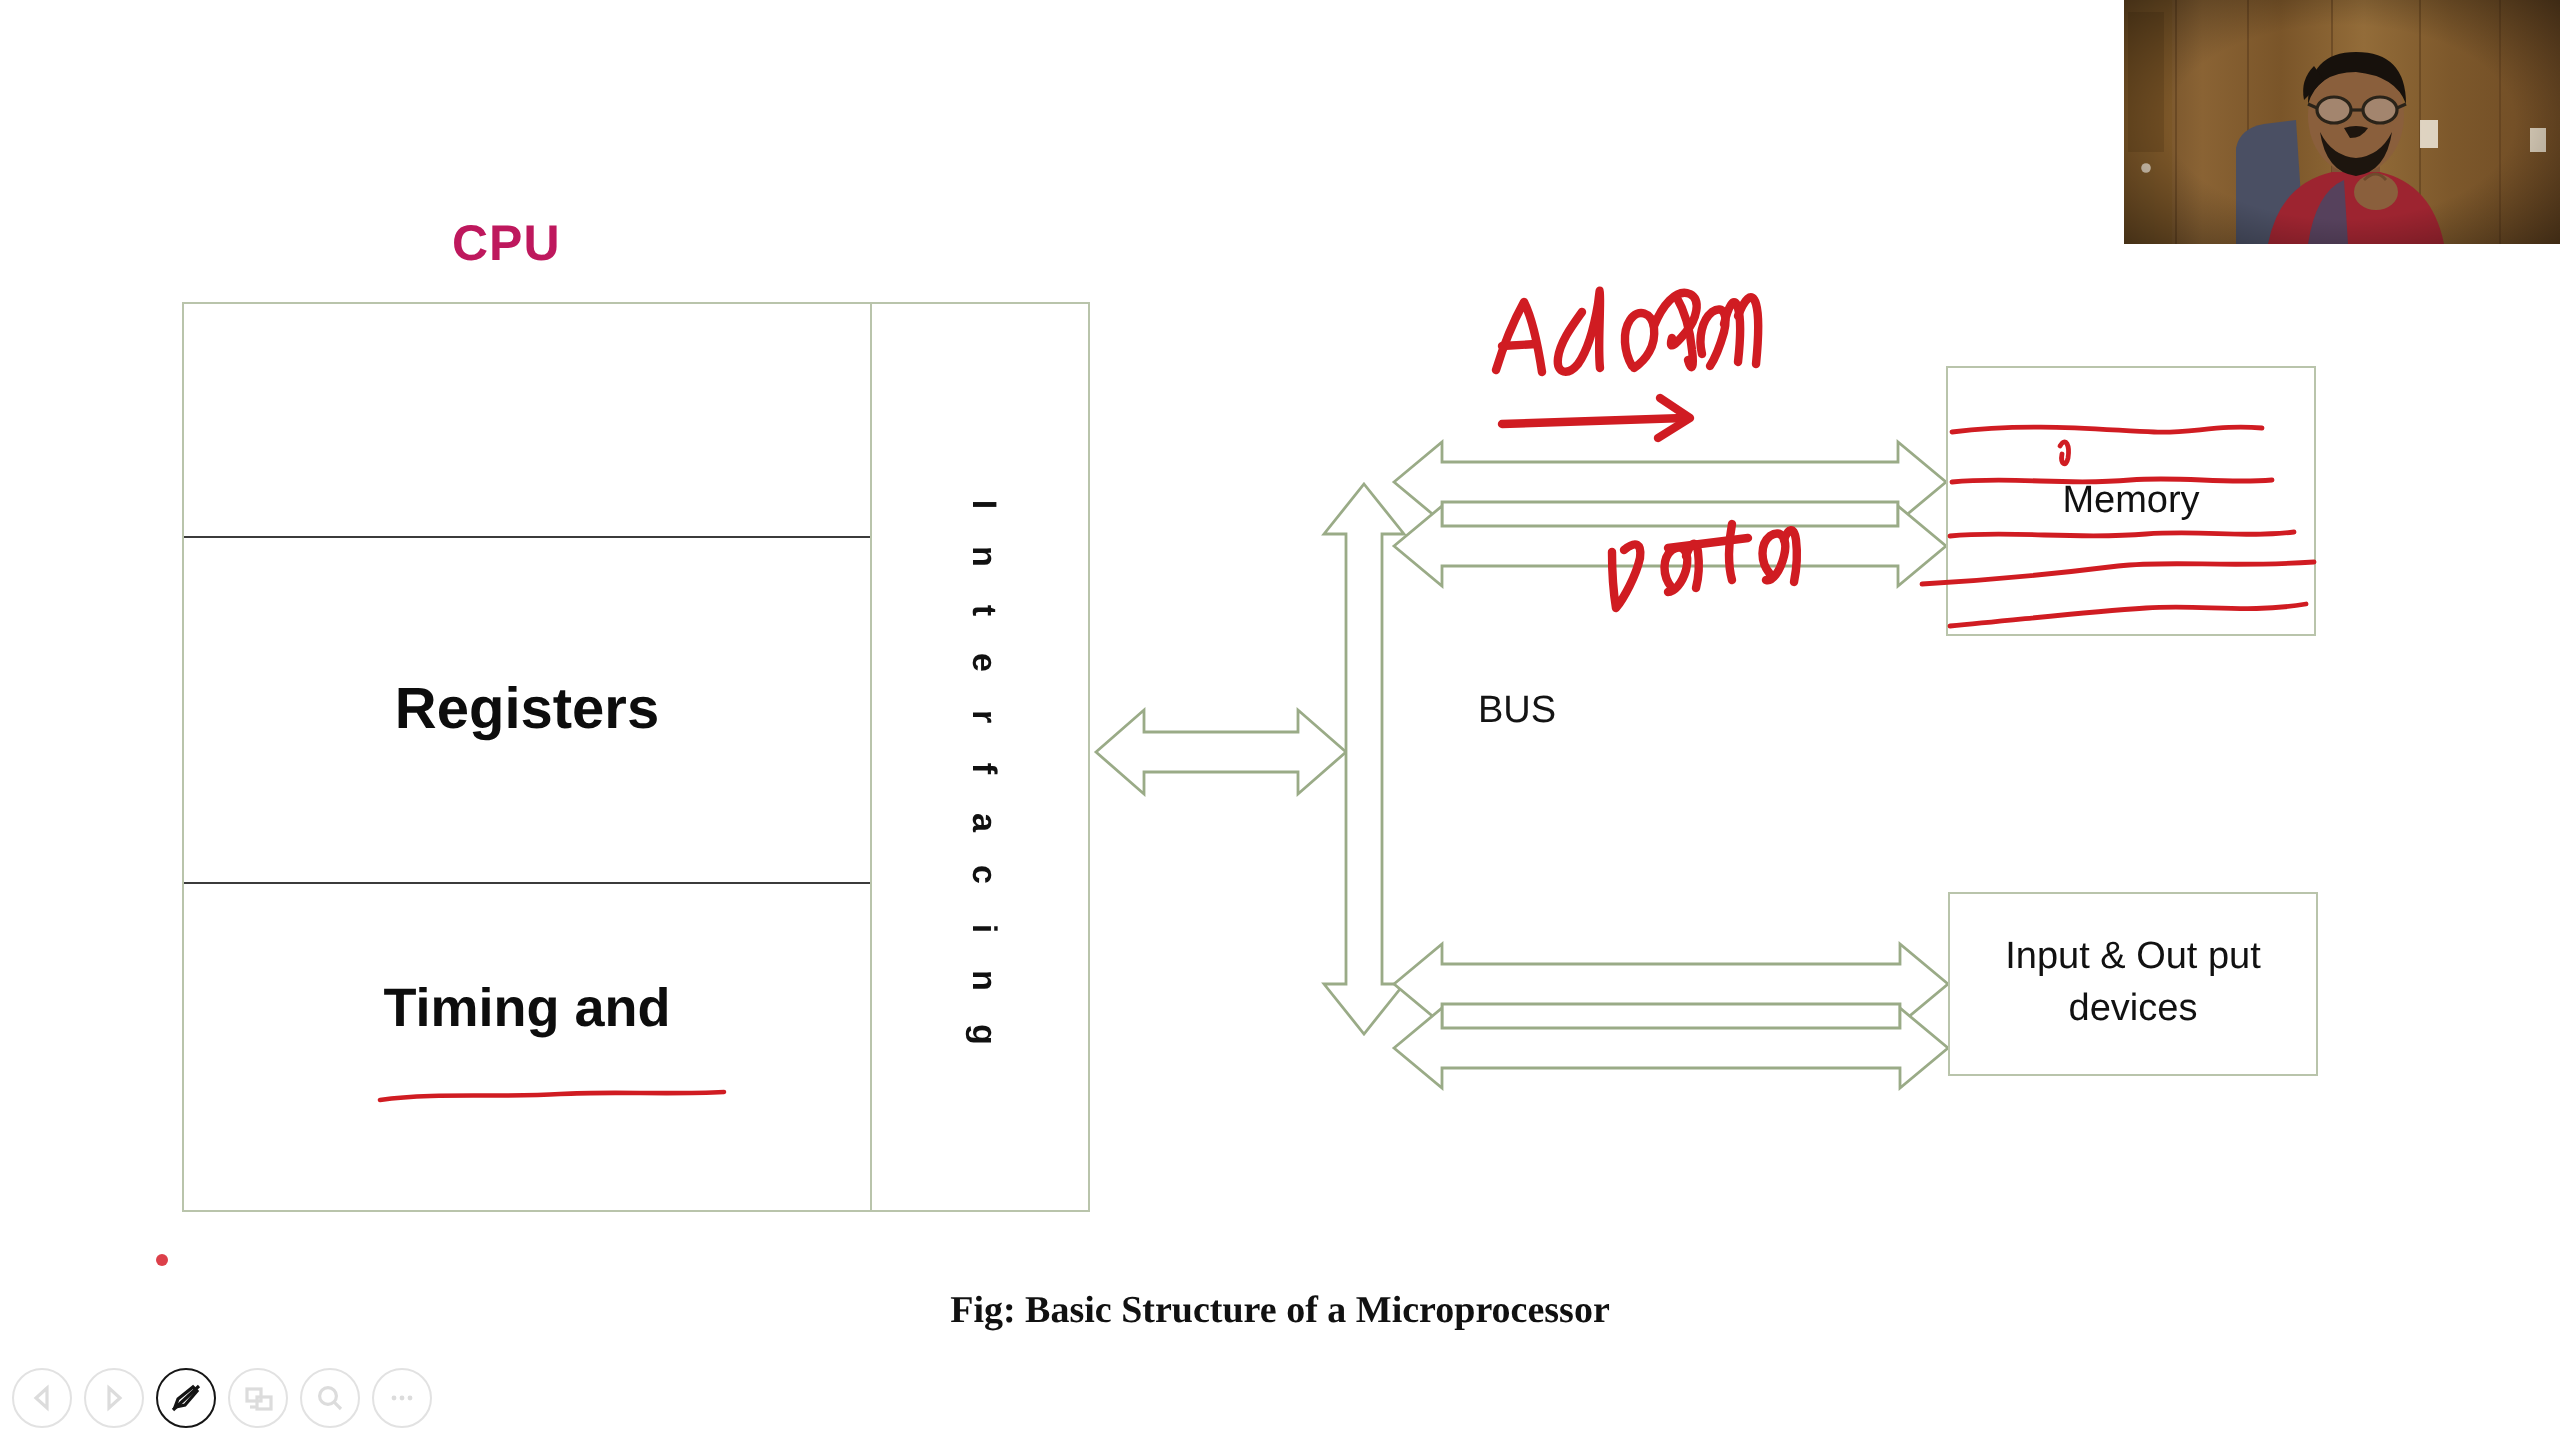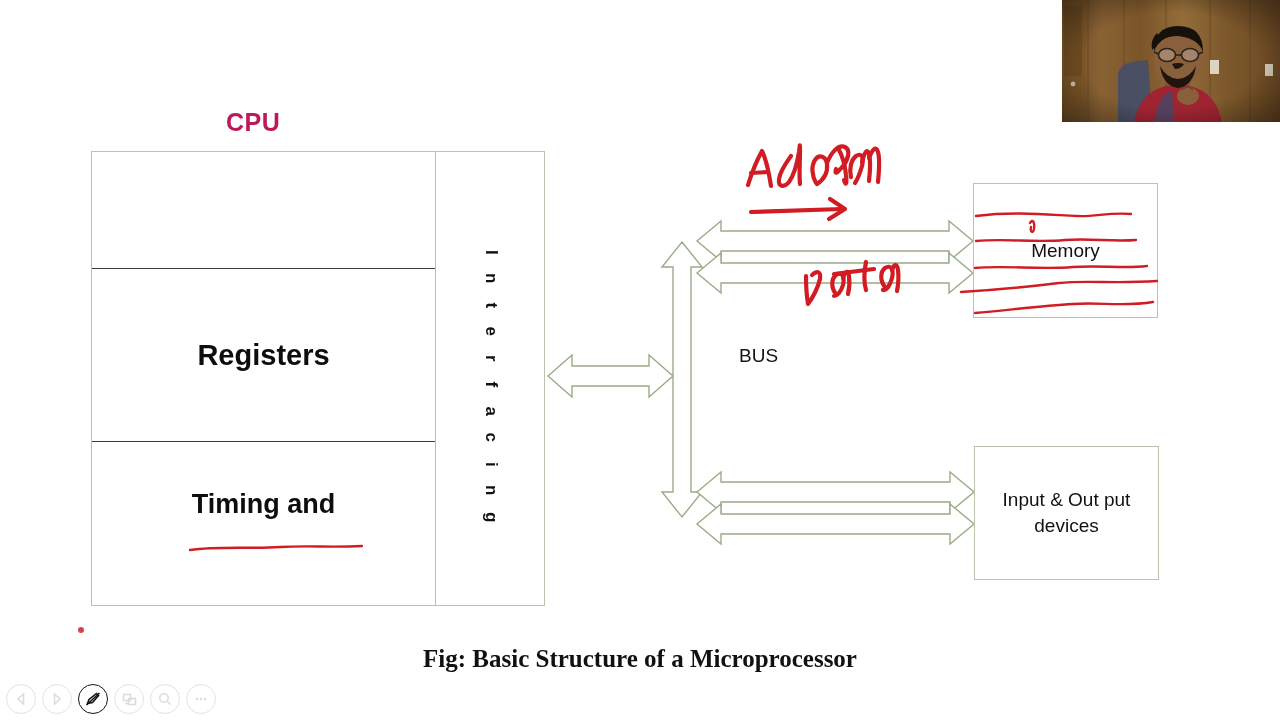--- a/index.html
+++ b/index.html
@@ -124,21 +124,21 @@
     justify-content: center;
     text-align: center;
     color: #111111;
   }
   #memory-box {
     left: 973px; top: 183px; width: 185px; height: 135px;
     font-size: 19px;
   }
   #memory-label { position: relative; z-index: 3; background: transparent; }
   #io-box {
-    left: 974px; top: 446px; width: 185px; height: 134px;
+    left: 974px; top: 446px; width: 185px; height: 92px;
     font-size: 19px;
     line-height: 1.35;
   }
 
   
   #memory-scribble {
     position: absolute;
     left: 955px; top: 180px;
     width: 230px; height: 145px;
     pointer-events: none;
@@ -178,21 +178,21 @@
 
   
   #fig-caption {
     position: absolute;
     left: 0;
     top: 645px;
     width: 1280px;
     text-align: center;
     font-family: "Liberation Serif", serif;
     font-weight: bold;
-    font-size: 25px;
+    font-size: 19px;
     color: #111111;
   }
 
   
   #stray-dot {
     position: absolute;
     left: 78px; top: 627px;
     width: 6px; height: 6px;
     border-radius: 50%;
     background: #d61f2a;

